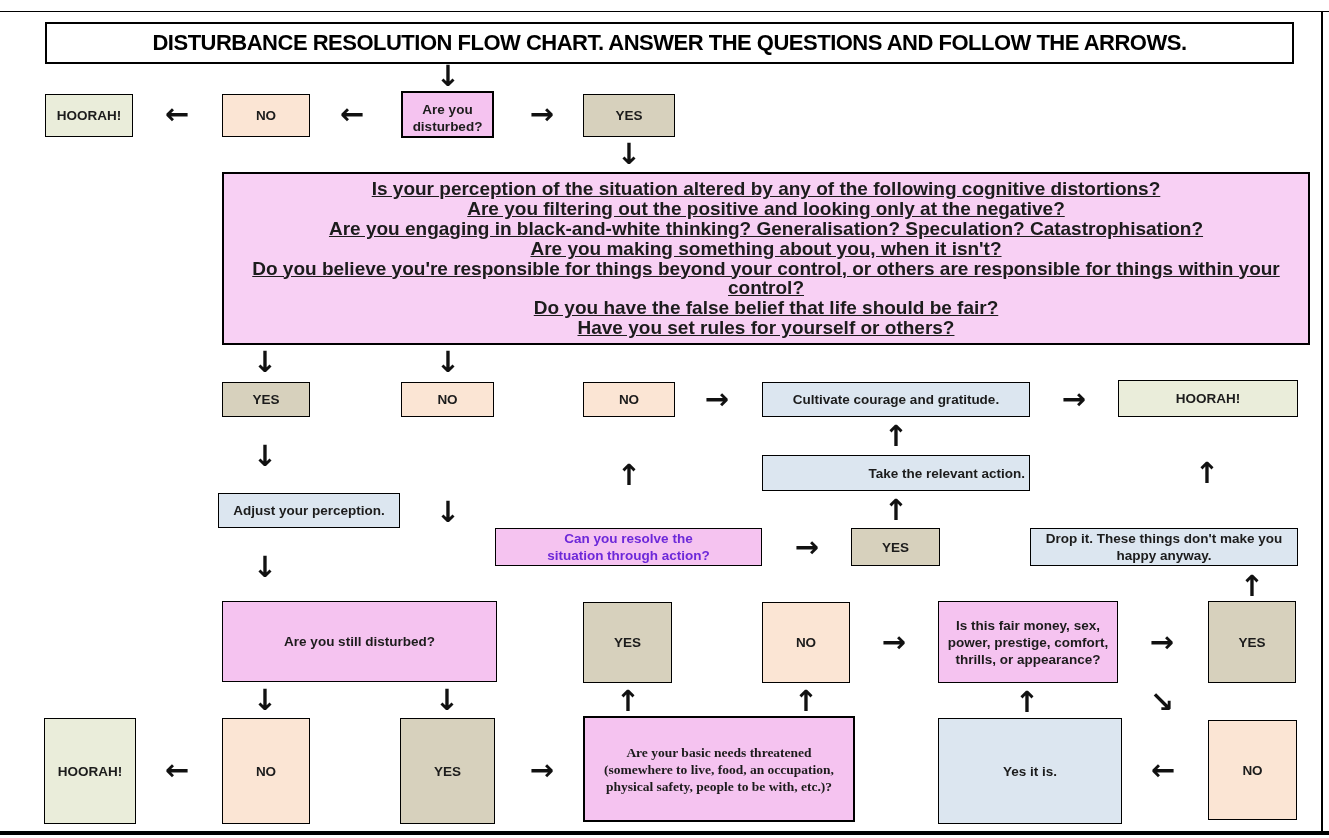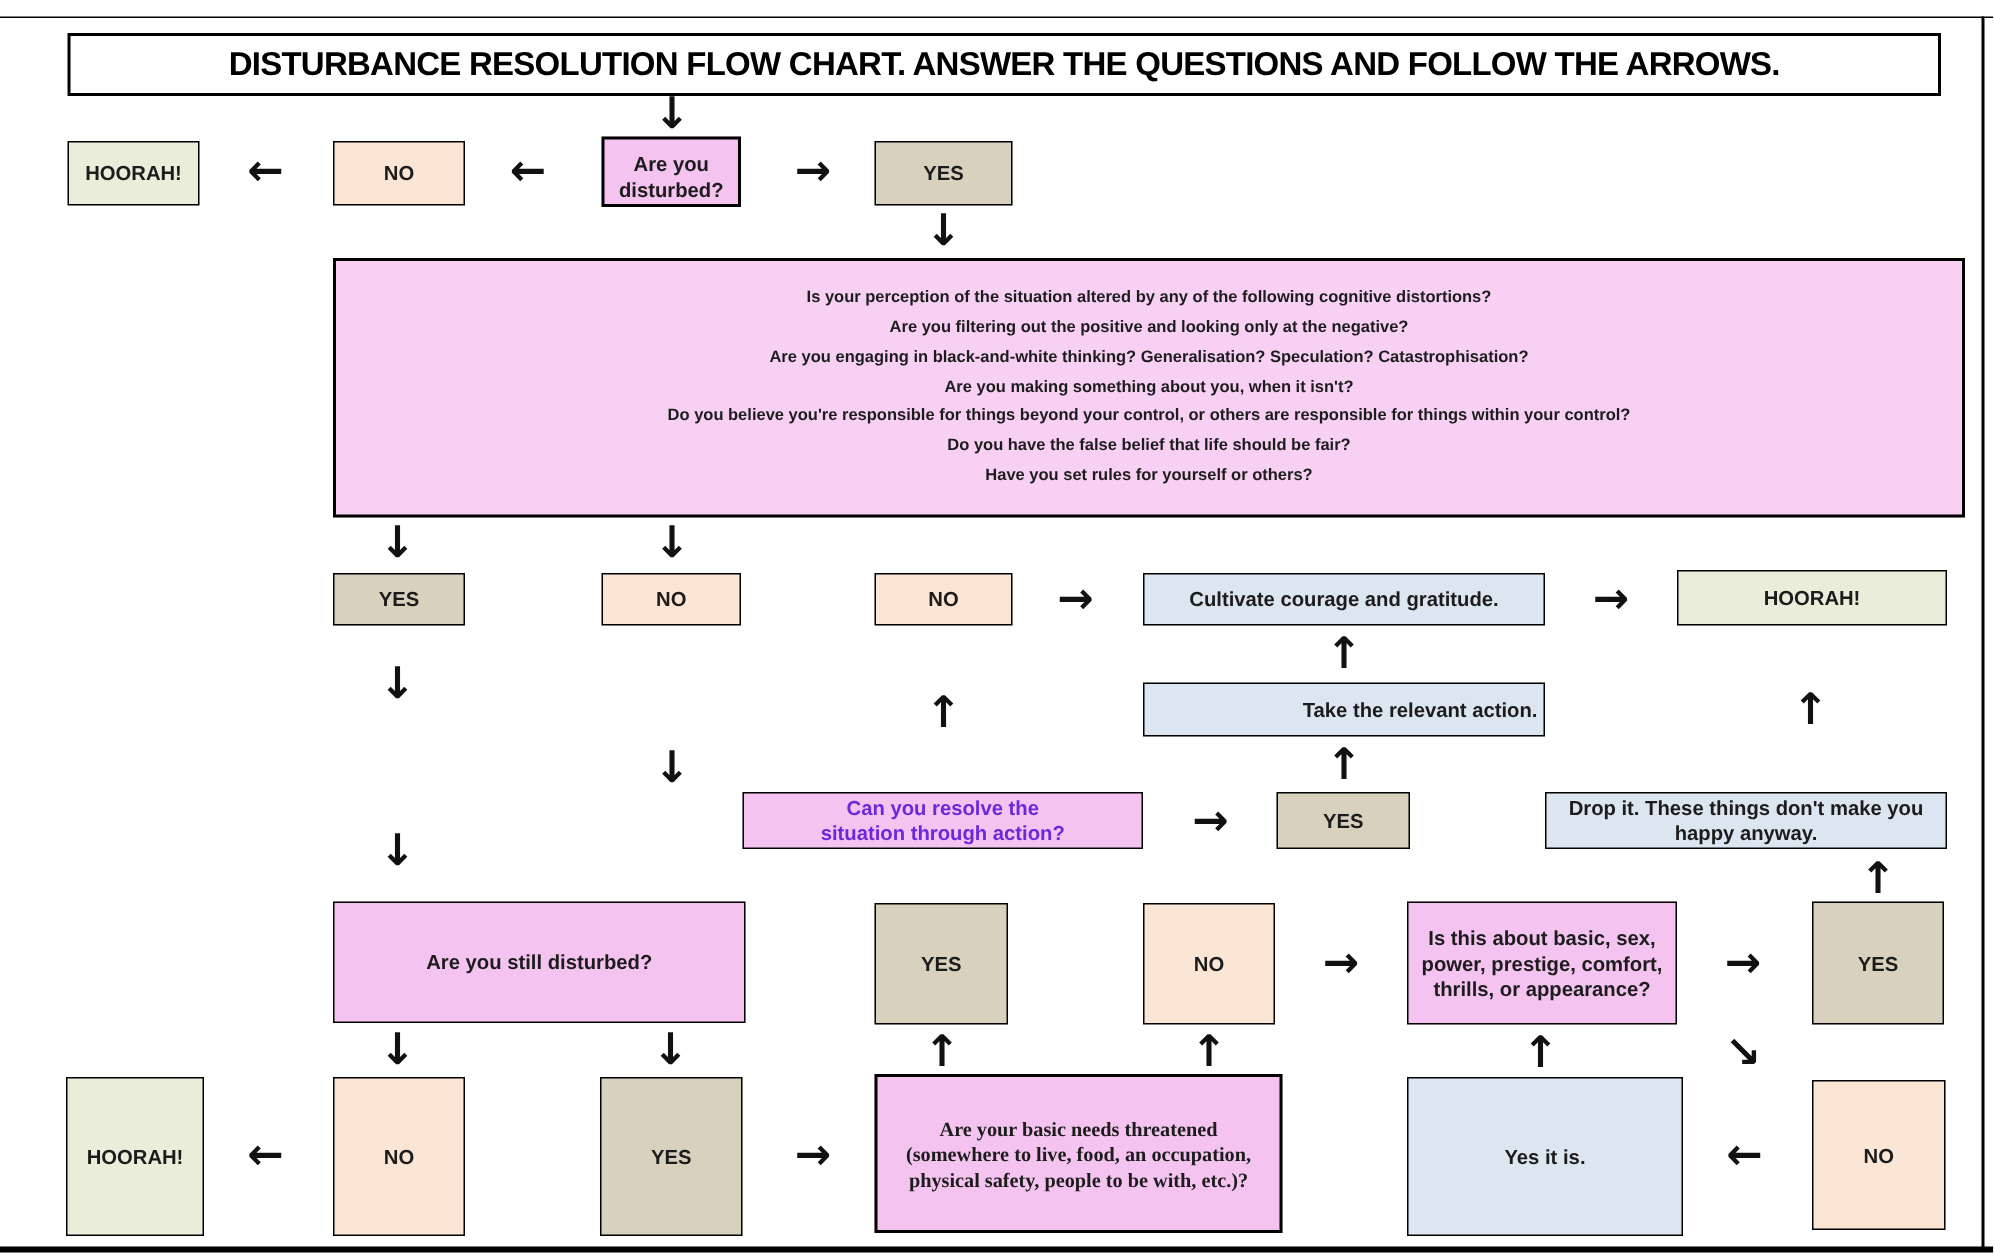--- a/index.html
+++ b/index.html
@@ -21,21 +21,21 @@
     position:absolute;
     border:1px solid #000;
     display:flex;align-items:center;justify-content:center;
     text-align:center;
     font-size:13.5px;font-weight:bold;color:#1c1c1c;
     box-sizing:border-box;
     padding:1px 4px;
   }
   .node .node-text{width:100%;}
   .node .node-text div{line-height:17px;}
-  .node.big .node-text div{line-height:19.8px;font-size:11px;}
+  .node.big .node-text div{line-height:19.8px;font-size:19px;text-decoration:underline;}
   .arrow{
     position:absolute;
     transform:translate(-50%,-50%);
     font-family:"DejaVu Sans",sans-serif;
     font-weight:800;font-size:29px;color:#111;
     line-height:1;
     pointer-events:none;
   }
   .edge{position:absolute;background:#000;}
 </style>
@@ -106,20 +106,25 @@
     <div class="node" style="left: 1118px; top: 380px; width: 180px; height: 37px; background-color: rgb(234, 237, 218); color: rgb(28, 28, 28); border-color: rgb(0, 0, 0);">
       <div class="node-text">
         <div>HOORAH!</div>
       </div>
     </div>
     <div class="node" style="left: 762px; top: 455px; width: 268px; height: 36px; background-color: rgb(220, 230, 240); color: rgb(28, 28, 28); border-color: rgb(0, 0, 0); text-align: right;">
       <div class="node-text">
         <div>Take the relevant action.</div>
       </div>
     </div>
+    <div class="node" style="left: 218px; top: 493px; width: 182px; height: 35px; background-color: rgb(220, 230, 240); color: rgb(28, 28, 28); border-color: rgb(0, 0, 0);">
+      <div class="node-text">
+        <div>Adjust your perception.</div>
+      </div>
+    </div>
     <div class="node" style="left: 495px; top: 528px; width: 267px; height: 38px; background-color: rgb(245, 195, 240); color: #6d28d9; border-color: rgb(0, 0, 0);">
       <div class="node-text">
         <div>Can you resolve the</div>
         <div>situation through action?</div>
       </div>
     </div>
     <div class="node" style="left: 851px; top: 528px; width: 89px; height: 38px; background-color: rgb(215, 209, 189); color: rgb(28, 28, 28); border-color: rgb(0, 0, 0);">
       <div class="node-text">
         <div>YES</div>
       </div>
@@ -140,21 +145,21 @@
         <div>YES</div>
       </div>
     </div>
     <div class="node" style="left: 762px; top: 602px; width: 88px; height: 81px; background-color: rgb(251, 229, 212); color: rgb(28, 28, 28); border-color: rgb(0, 0, 0);">
       <div class="node-text">
         <div>NO</div>
       </div>
     </div>
     <div class="node" style="left: 938px; top: 601px; width: 180px; height: 82px; background-color: rgb(245, 195, 240); color: rgb(28, 28, 28); border-color: rgb(0, 0, 0);">
       <div class="node-text">
-        <div>Is this about basic, sex,</div>
+        <div>Is this fair money, sex,</div>
         <div>power, prestige, comfort,</div>
         <div>thrills, or appearance?</div>
       </div>
     </div>
     <div class="node" style="left: 1208px; top: 601px; width: 88px; height: 82px; background-color: rgb(215, 209, 189); color: rgb(28, 28, 28); border-color: rgb(0, 0, 0);">
       <div class="node-text">
         <div>YES</div>
       </div>
     </div>
     <div class="node" style="left: 44px; top: 718px; width: 92px; height: 106px; background-color: rgb(234, 237, 218); color: rgb(28, 28, 28); border-color: rgb(0, 0, 0);">

